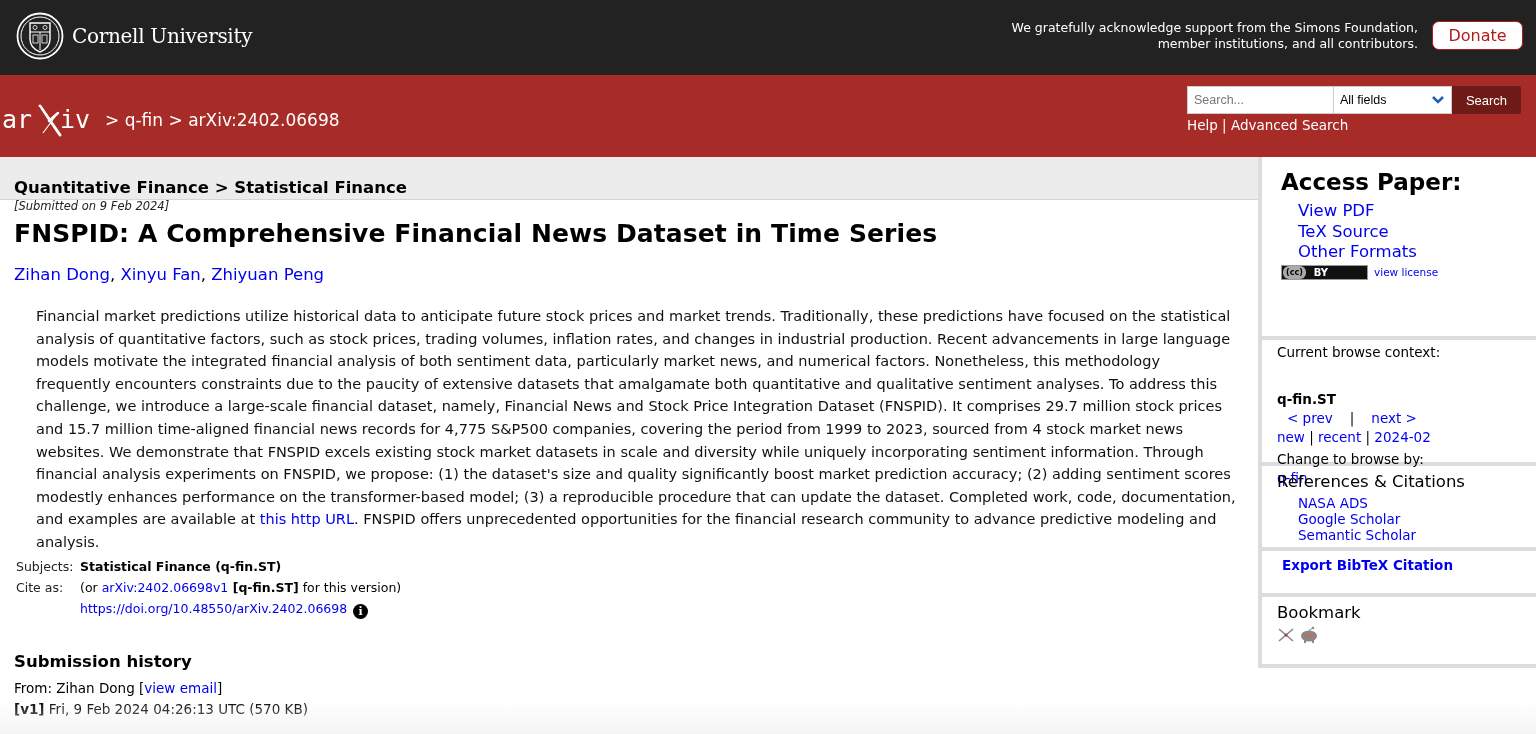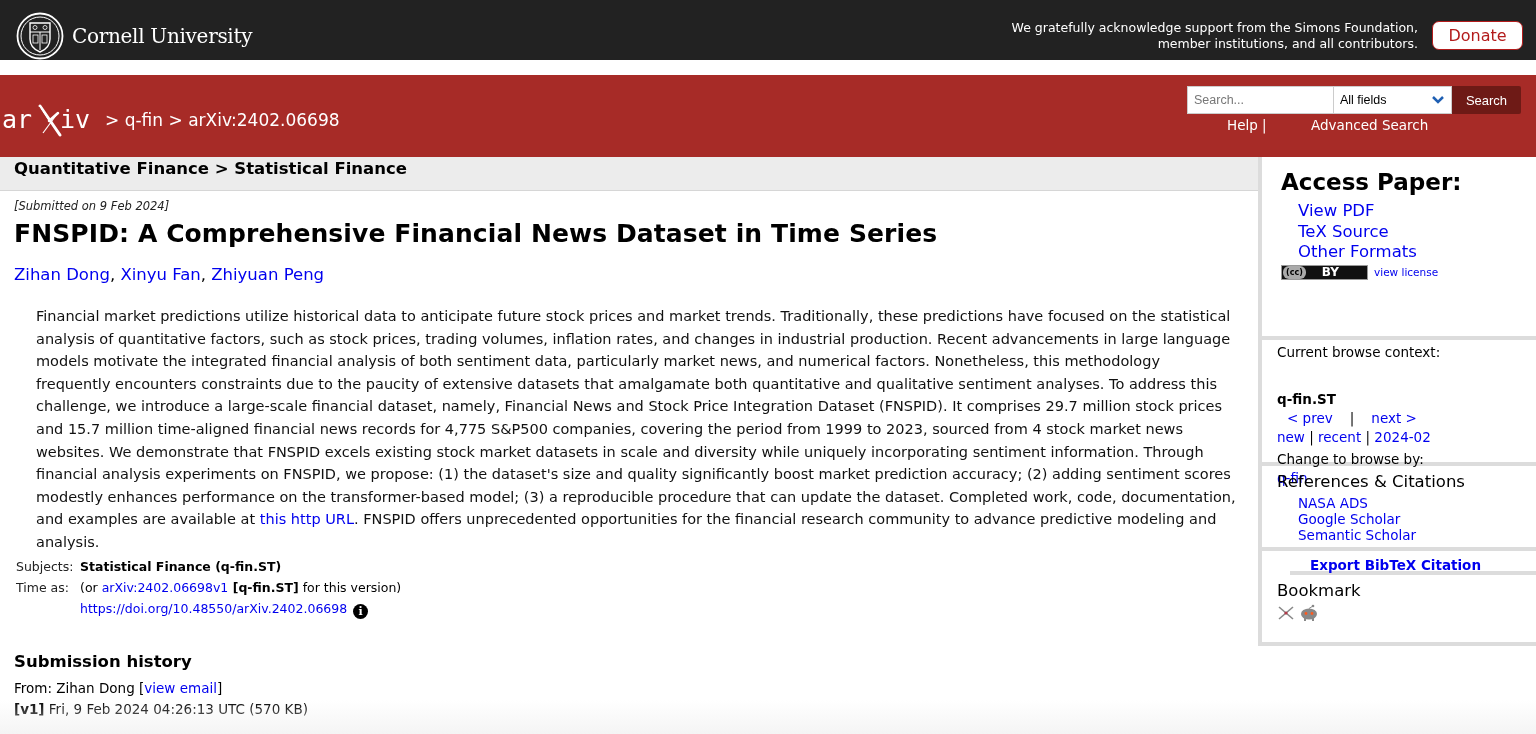--- a/index.html
+++ b/index.html
@@ -1,41 +1,41 @@
 <!DOCTYPE html>
 <html><head>
 <meta charset="utf-8">
 <style>
   * { box-sizing: border-box; margin: 0; padding: 0; }
   html, body { width: 1536px; height: 734px; overflow: hidden; background: #fff; }
   body { font-family: "DejaVu Sans", sans-serif; color: #000; position: relative; }
   a { color: #0000ee; text-decoration: none; }
 
   
-  .topbar { position: absolute; left: 0; top: 0; width: 1536px; height: 60px; background: #222222; }
+  .topbar { position: absolute; left: 0; top: 0; width: 1536px; height: 75px; background: #222222; }
   .cornell { position: absolute; left: 16px; top: 12px; display: flex; align-items: center; }
   .seal { width: 48px; height: 48px; }
   .cornell-text { margin-left: 8px; color: #fff; font-family: "DejaVu Serif", serif; font-size: 20px; letter-spacing: -0.3px; }
   .ack { position: absolute; right: 118px; top: 20px; text-align: right; color: #fff; font-size: 12.5px; line-height: 16px; }
   .ack a { color: #fff; }
   .donate { position: absolute; left: 1432px; top: 21px; width: 91px; height: 29px; background: #fff; border-radius: 7px; border: 1px solid #b31b1b; color: #b31b1b; font-size: 16px; display: flex; align-items: center; justify-content: center; }
 
   
   .redbar { position: absolute; left: 0; top: 75px; width: 1536px; height: 82px; background: #a72b27; }
   .arxiv-logo { position: absolute; left: 2px; top: 24px; width: 100px; height: 40px; }
   .crumbs { position: absolute; left: 105px; top: 35px; color: #fff; font-size: 17px; }
   .search-row { position: absolute; left: 1187px; top: 11px; display: flex; }
   .search-input { width: 147px; height: 28px; border: 1px solid #ccc; background: #fff; font-size: 12.5px; padding: 0 6px; color: #777; font-family: "Liberation Sans", sans-serif; display: flex; align-items: center; }
   .field-select { width: 118px; height: 28px; border: 1px solid #ccc; border-left: none; background: #fff; font-size: 12.5px; padding: 0 6px; font-family: "Liberation Sans", sans-serif; display: flex; align-items: center; justify-content: space-between; }
   .search-btn { width: 69px; height: 28px; background: #6e1a16; color: #fff; font-size: 13px; font-family: "Liberation Sans", sans-serif; display: flex; align-items: center; justify-content: center; border-radius: 0 2px 2px 0; }
   .search-links { position: absolute; left: 1187px; top: 42px; color: #fff; font-size: 13.5px; }
-  .search-links a { color: #fff; margin-left: 40px; }
-
-  
-  .subheader { position: absolute; left: 0; top: 157px; width: 1258px; height: 34px; background: #ececec; border-bottom: 1px solid #d6d6d6; padding: 2px 14px; font-weight: bold; font-size: 16.5px; }
+  .search-links a { color: #fff; }
+
+  
+  .subheader { position: absolute; left: 0; top: 157px; width: 1258px; height: 34px; background: #ececec; border-bottom: 1px solid #d6d6d6; padding: 21px 14px; font-weight: bold; font-size: 16.5px; }
   .divider-v { position: absolute; left: 1258px; top: 157px; width: 4px; height: 464px; background: #dcdcdc; }
   .dateline { position: absolute; left: 14px; top: 199px; font-style: italic; font-size: 11.5px; color: #222; }
   .title { position: absolute; left: 14px; top: 219px; font-weight: bold; font-size: 25px; letter-spacing: 0.1px; }
   .authors { position: absolute; left: 14px; top: 265px; font-size: 16.5px; }
   .authors .sep { color: #000; }
   .abstract { position: absolute; left: 36px; top: 305px; width: 1200px; font-size: 14.5px; line-height: 22.6px; color: #111; }
 
   .meta { position: absolute; left: 16px; top: 556px; font-size: 12.5px; line-height: 21px; }
   .meta-row { display: flex; }
   .meta-label { width: 64px; color: #222; }
@@ -47,33 +47,33 @@
 
   
   .side { position: absolute; left: 1262px; top: 157px; width: 274px; }
   .box { background: #fff; border-bottom: 4px solid #dcdcdc; }
   .access { height: 183px; padding: 12px 12px 0 19px; }
   .access h2 { font-size: 23px; font-weight: bold; margin-bottom: 6px; }
   .access .links { padding-left: 17px; font-size: 16.5px; line-height: 20.5px; }
   .license { display: flex; align-items: center; margin-top: 2px; }
   .cc { width: 87px; height: 15px; background: #111; border: 1px solid #999; display: flex; align-items: center; }
   .cc .cc-l { background: #aaa; color: #000; font-size: 8px; font-weight: bold; padding: 0 3px; height: 13px; display: flex; align-items: center; border-radius: 6px; margin-left: 1px; }
-  .cc .cc-by { color: #fff; font-size: 12px; font-weight: bold; margin-left: 16px; }
+  .cc .cc-by { color: #fff; font-size: 10px; font-weight: bold; margin-left: 8px; }
   .view-license { font-size: 10.5px; margin-left: 6px; }
 
   .browse { height: 126px; padding: 3px 0 0 15px; font-size: 13.5px; line-height: 19px; }
   .browse .ctx { font-weight: bold; margin-top: 28px; }
   .browse .pn { padding-left: 10px; }
   .browse .gap { display: inline-block; width: 30px; text-align: center; }
 
   .refs { height: 85px; padding: 6px 16px 0 15px; }
   .refs h3 { font-size: 16.5px; font-weight: normal; margin-bottom: 4px; }
   .refs .links { padding-left: 21px; font-size: 13.5px; line-height: 16px; }
 
-  .bibtex { height: 24px; padding: 6px 0 0 20px; font-weight: bold; font-size: 13.5px; margin-left: 28px; }
+  .bibtex { height: 46px; padding: 6px 0 0 20px; font-weight: bold; font-size: 13.5px; }
   .bookmark { height: 71px; padding: 6px 0 0 15px; border-left: 4px solid #dcdcdc; margin-left: -4px; }
   .bookmark h3 { font-size: 16.5px; font-weight: normal; margin-bottom: 4px; }
   .bm-icons { display: flex; gap: 4px; align-items: center; }
 
   .fade { position: absolute; left: 0; top: 700px; width: 1536px; height: 34px; background: linear-gradient(to bottom, rgba(255,255,255,0), rgba(240,240,240,0.7)); pointer-events: none; }
 </style>
 </head>
 <body>
 
 <div class="topbar">
@@ -142,21 +142,21 @@
 </div>
 
 <div class="abstract"><span>Financial market predictions utilize historical data to anticipate future stock prices and market trends. Traditionally, these predictions have focused on the statistical analysis of quantitative factors, such as stock prices, trading volumes, inflation rates, and changes in industrial production. Recent advancements in large language models motivate the integrated financial analysis of both sentiment data, particularly market news, and numerical factors. Nonetheless, this methodology frequently encounters constraints due to the paucity of extensive datasets that amalgamate both quantitative and qualitative sentiment analyses. To address this challenge, we introduce a large-scale financial dataset, namely, Financial News and Stock Price Integration Dataset (FNSPID). It comprises 29.7 million stock prices and 15.7 million time-aligned financial news records for 4,775 S&amp;P500 companies, covering the period from 1999 to 2023, sourced from 4 stock market news websites. We demonstrate that FNSPID excels existing stock market datasets in scale and diversity while uniquely incorporating sentiment information. Through financial analysis experiments on FNSPID, we propose: (1) the dataset's size and quality significantly boost market prediction accuracy; (2) adding sentiment scores modestly enhances performance on the transformer-based model; (3) a reproducible procedure that can update the dataset. Completed work, code, documentation, and examples are available at </span><a href="#">this http URL</a><span>. FNSPID offers unprecedented opportunities for the financial research community to advance predictive modeling and analysis.</span></div>
 
 <div class="meta">
   <div class="meta-row">
     <div class="meta-label">Subjects:</div>
     <div class="meta-val" style="font-weight:bold">Statistical Finance (q-fin.ST)</div>
   </div>
   <div class="meta-row">
-    <div class="meta-label">Time as:</div>
+    <div class="meta-label">Cite as:</div>
     <div class="meta-val">
       <div><span>(or </span><a href="#">arXiv:2402.06698v1</a><b> [q-fin.ST]</b><span> for this version)</span></div>
       <div><a href="#">https://doi.org/10.48550/arXiv.2402.06698</a><span class="info-icon">i</span></div>
     </div>
   </div>
 </div>
 
 <h2 class="subhist-title">Submission history</h2>
 <div class="subhist">
   <div><span>From: Zihan Dong [</span><a href="#">view email</a><span>]</span></div>

